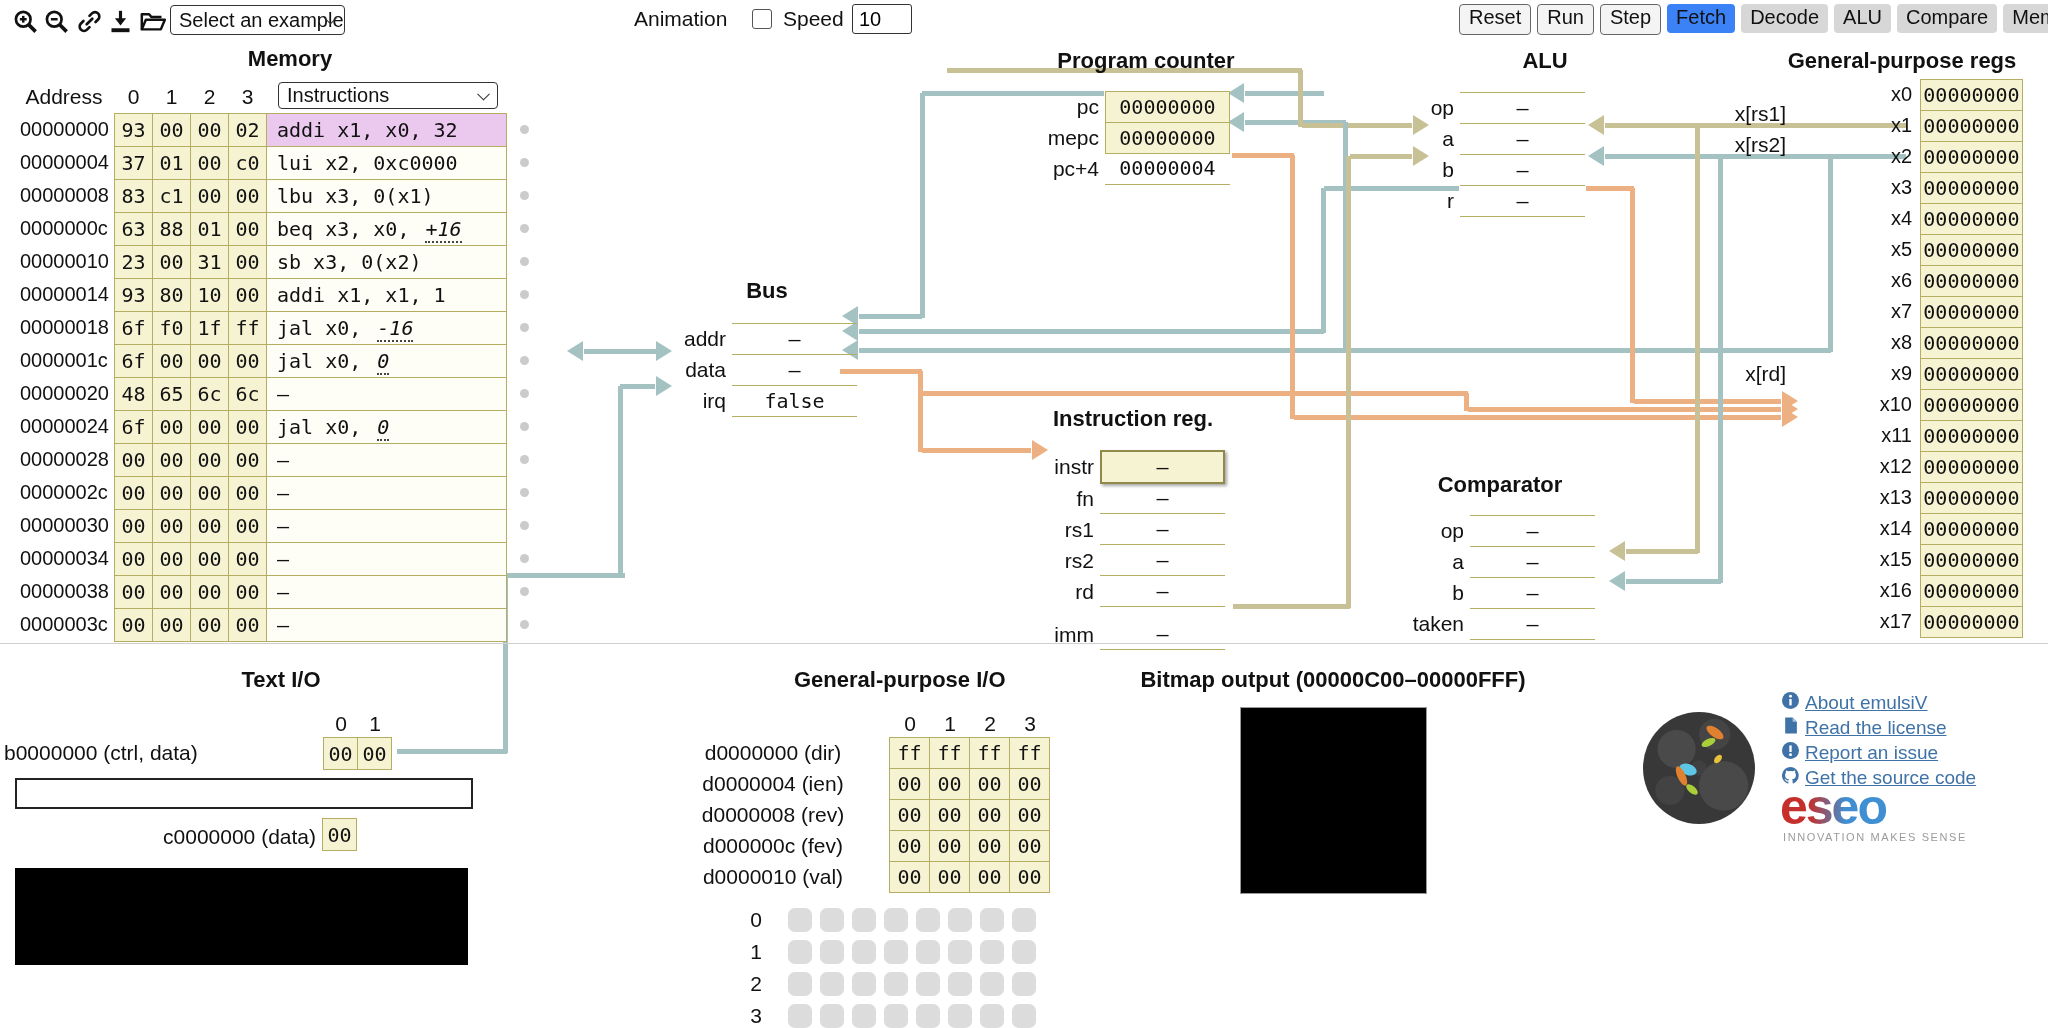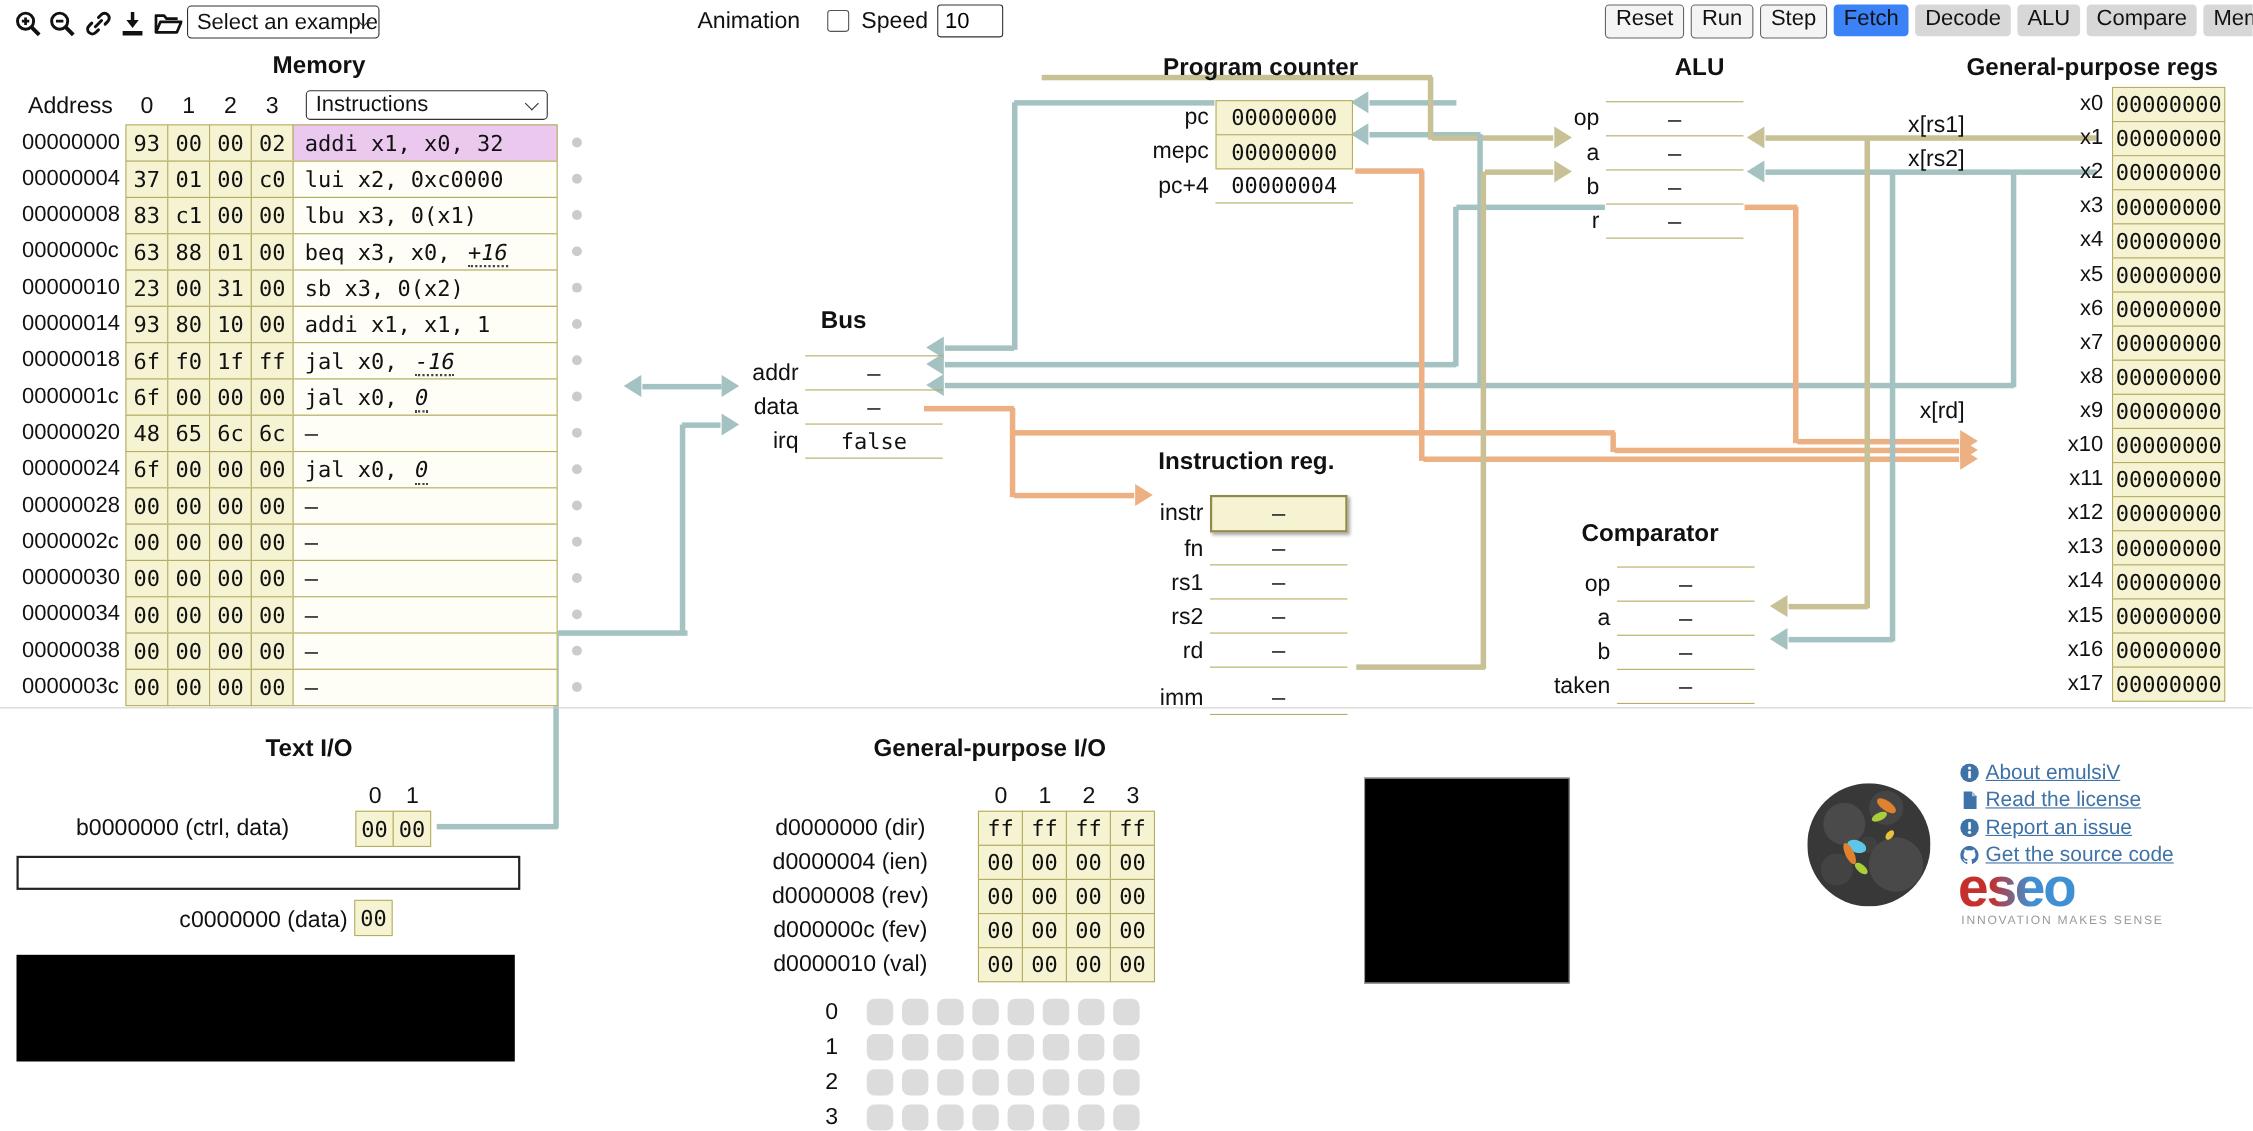--- a/index.html
+++ b/index.html
@@ -65,21 +65,21 @@
   .io-cell:first-child{margin-left:0}
   .gpio-row{display:flex;height:32px;margin-top:-1px}
   .gpio-row:first-child{margin-top:0}
   .gpio-lbl{width:222px;text-align:center;padding-right:6px;font-size:21px;line-height:31px;white-space:nowrap}
   .gpio-cell{width:41px;margin-left:-1px;text-align:center;font-size:20px;line-height:31px}
   .pin-row{display:flex;margin-bottom:8px;align-items:center}
   .pin-lbl{width:20px;text-align:center;font-size:21px;margin-right:22px}
   .pin{width:24px;height:24px;border-radius:7px;background:#dcdcdc;margin-right:8px}
 
   
-  .link-row{display:flex;align-items:center;gap:6px;height:21px;margin-bottom:4px;cursor:pointer}
+  .link-row{display:flex;align-items:flex-start;gap:6px;height:21px;margin-bottom:4px;cursor:pointer}
   .link-txt{font-size:19px;color:#3f72a6;text-decoration:underline;white-space:nowrap}
   .eseo-logo{font-weight:bold;font-size:50px;letter-spacing:-2px;
     background:linear-gradient(90deg,#c5302c 0%,#c5302c 28%,#3f8fd2 62%,#3f8fd2 100%);
     -webkit-background-clip:text;background-clip:text;color:transparent;line-height:46px}
   .eseo-tag{font-size:11px;letter-spacing:1.6px;color:#9b9b9b;white-space:nowrap}
 
   .avatar{position:absolute;left:1643px;top:712px;width:112px;height:112px;border-radius:50%;overflow:hidden;
     background:
       radial-gradient(circle at 30% 33%,#4a4a4a 0 17%,transparent 18%),
       radial-gradient(circle at 64% 20%,#454545 0 13%,transparent 14%),
@@ -545,21 +545,21 @@
         <div class="plabel">taken</div>
         <div class="pfield mono fline flast">–</div>
       </div>
   </div>
 
   <div class="divider"></div>
 
   <div class="abs title" style="left:181px;top:667px;width:200px">Text I/O</div>
   <div class="abs lbl" style="left:331px;top:712px;width:20px;text-align:center">0</div>
   <div class="abs lbl" style="left:365px;top:712px;width:20px;text-align:center">1</div>
-  <div class="abs lbl" style="left:16px;top:741px;width:300px;text-align:center">b0000000 (ctrl, data)</div>
+  <div class="abs lbl" style="left:4px;top:741px;width:300px;text-align:left">b0000000 (ctrl, data)</div>
   <div class="abs" style="left:323px;top:737px;display:flex">
     <div class="io-cell mono cellY">00</div>
     <div class="io-cell mono cellY">00</div>
   </div>
   <input class="abs" style="left: 15px; top: 778px; width: 458px; height: 31px; border: 2px solid rgb(34, 34, 34); box-sizing: border-box; font-size: 20px; padding: 0px 8px;" value="">
   <div class="abs lbl" style="left:16px;top:825px;width:300px;text-align:right">c0000000 (data)</div>
   <div class="abs io-cell mono cellY" style="left:323px;top:818px">00</div>
   <div class="abs" style="left:15px;top:868px;width:453px;height:97px;background:#000"></div>
 
   <div class="abs title" style="left:794px;top:667px;width:200px">General-purpose I/O</div>
@@ -644,20 +644,21 @@
         <div class="pin"></div>
         <div class="pin"></div>
         <div class="pin"></div>
         <div class="pin"></div>
         <div class="pin"></div>
         <div class="pin"></div>
         <div class="pin"></div>
       </div>
     </div>
 
+  <div class="abs title" style="left:1133px;top:667px;width:400px">Bitmap output (00000C00–00000FFF)</div>
   <div class="abs" style="left:1240px;top:707px;width:187px;height:187px;background:#000;border:1px solid #999;box-sizing:border-box"></div>
 
   <div class="avatar">
     <div class="blob" style="left:62px;top:16px;width:20px;height:9px;background:#e0812f;transform:rotate(35deg)"></div>
     <div class="blob" style="left:58px;top:27px;width:15px;height:7px;background:#aacd3a;transform:rotate(-25deg)"></div>
     <div class="blob" style="left:36px;top:52px;width:18px;height:11px;background:#5ec7e8;transform:rotate(20deg)"></div>
     <div class="blob" style="left:28px;top:60px;width:21px;height:8px;background:#e0812f;transform:rotate(65deg)"></div>
     <div class="blob" style="left:42px;top:74px;width:14px;height:7px;background:#aacd3a;transform:rotate(40deg)"></div>
     <div class="blob" style="left:70px;top:44px;width:10px;height:6px;background:#e8c23a;transform:rotate(-50deg)"></div>
   </div>

